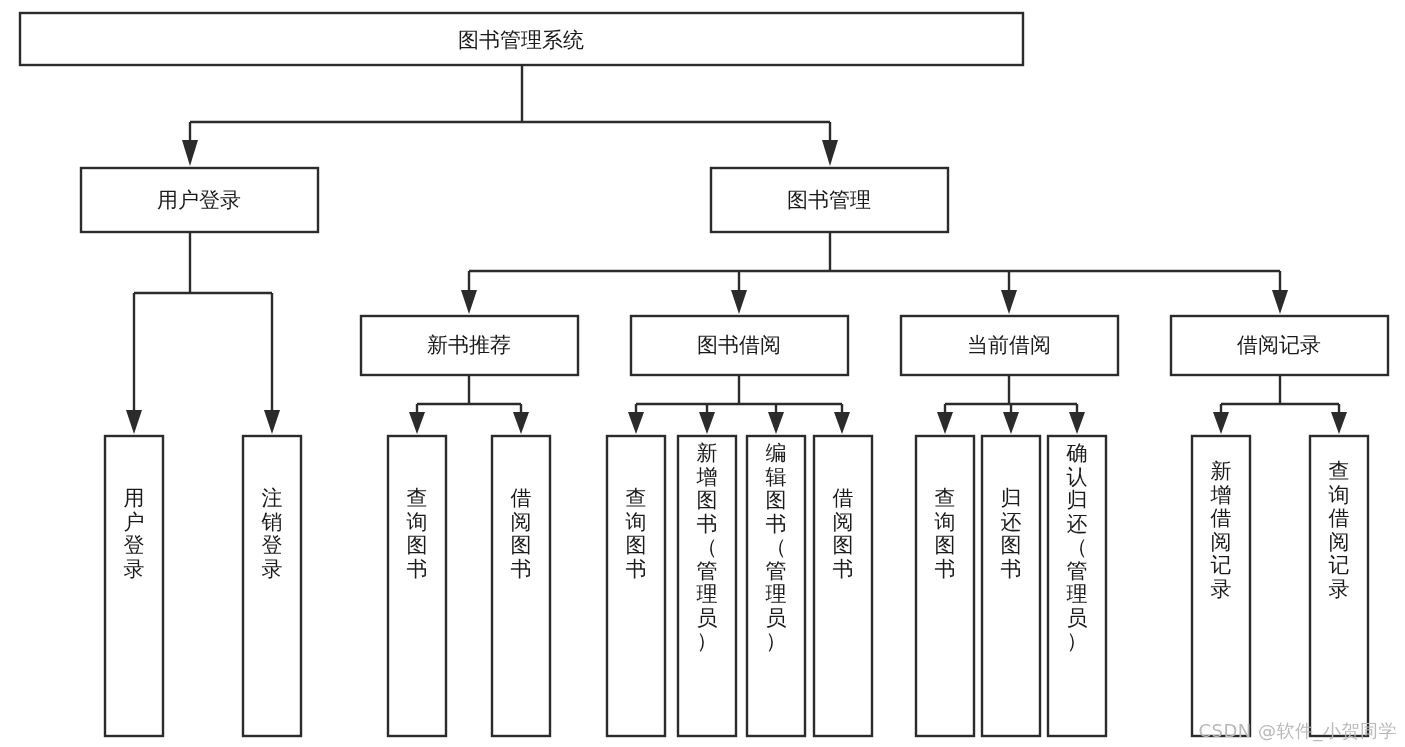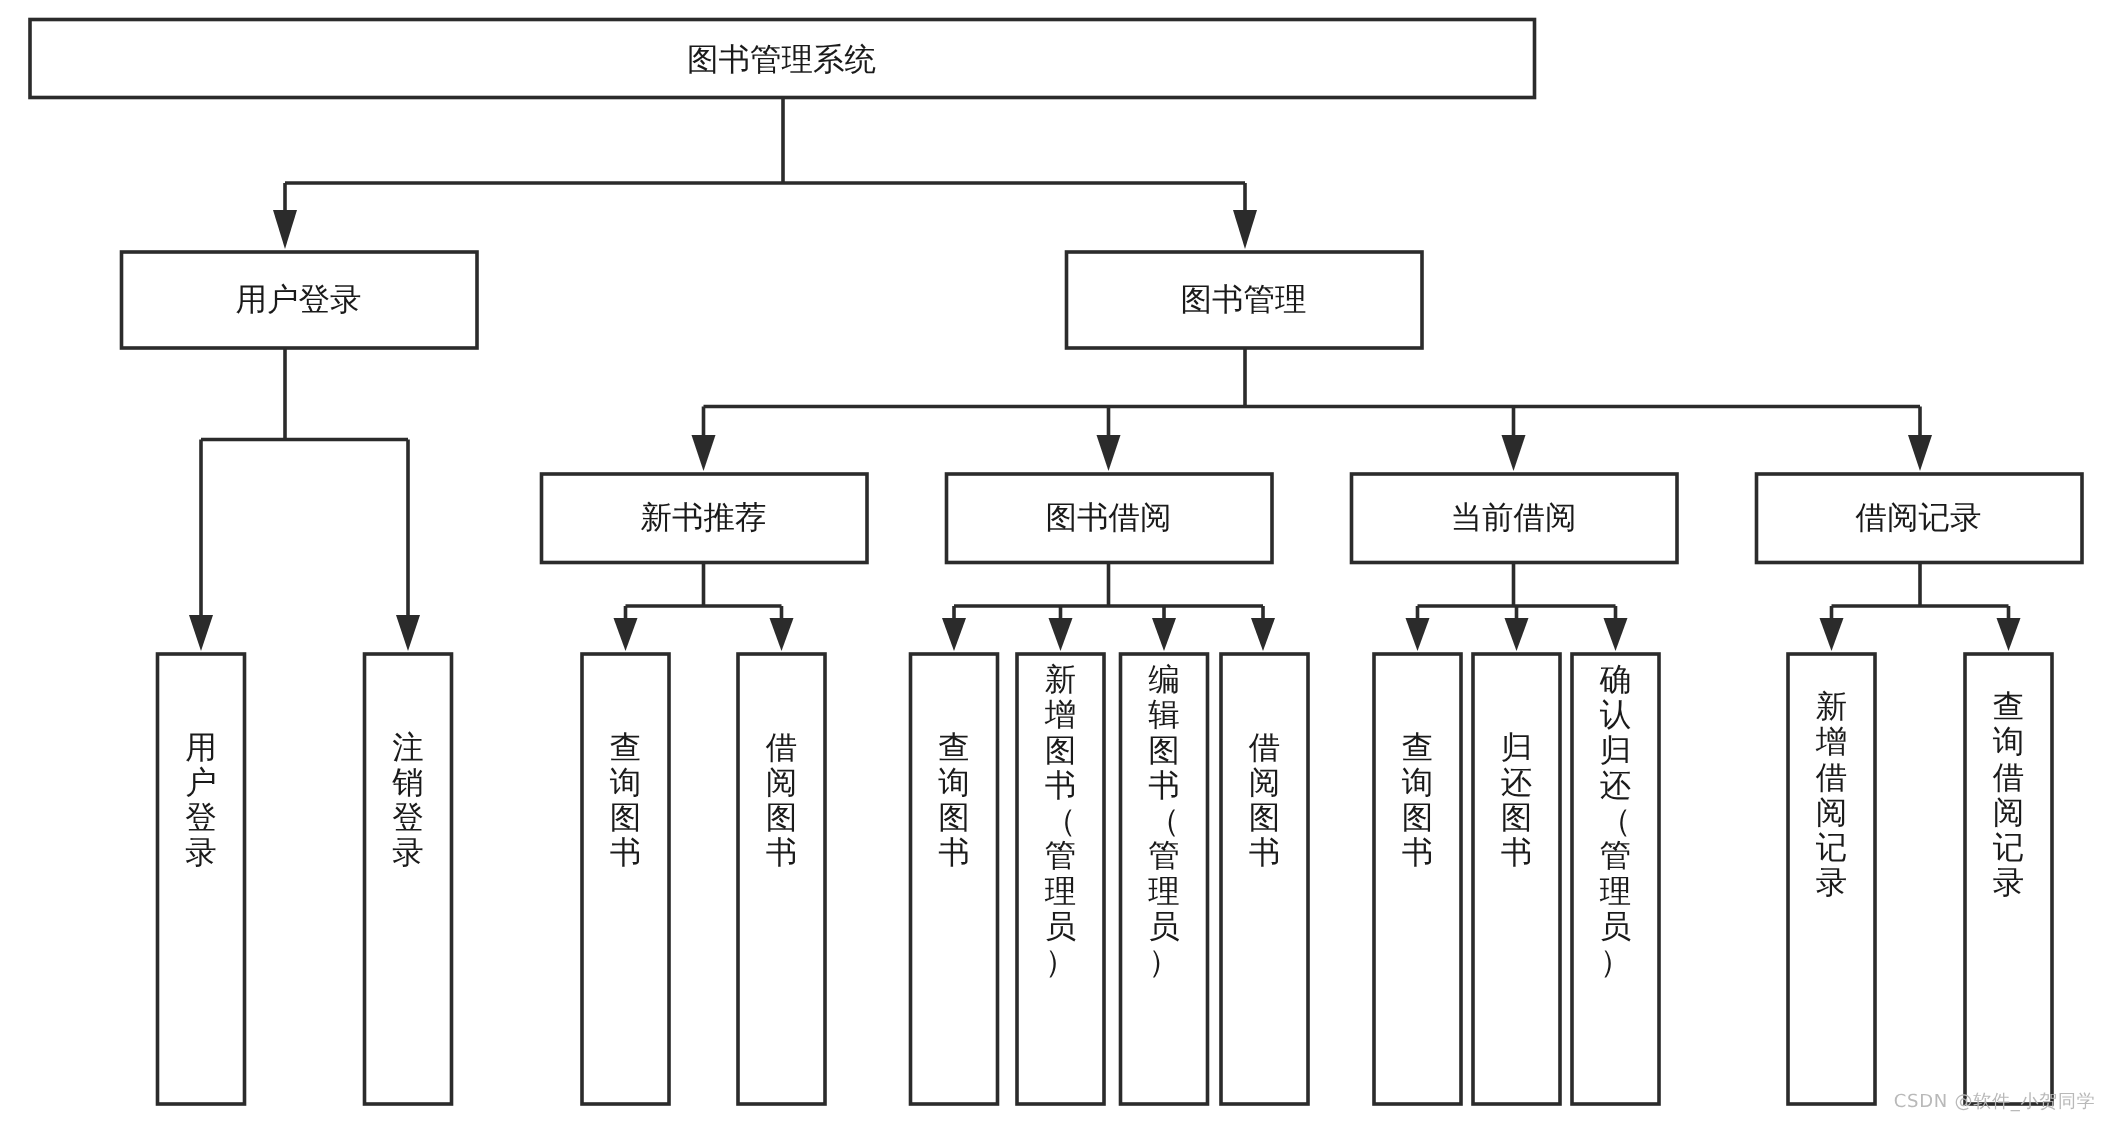--- a/index.html
+++ b/index.html
@@ -54,21 +54,21 @@
     font-family: "DejaVu Sans", "Liberation Sans", sans-serif;
     font-size: 21px;
     fill: #1a1a1a;
     text-anchor: middle;
   }
   .watermark {
     position: absolute;
     right: 8px;
     bottom: 4px;
     font-family: "DejaVu Sans", "Liberation Sans", sans-serif;
-    font-size: 12px;
+    font-size: 18px;
     color: #b9b9b9;
     white-space: nowrap;
     letter-spacing: 0.5px;
     pointer-events: none;
   }
 </style>
 </head>
 <body>
 
 <div id="diagram-root">

